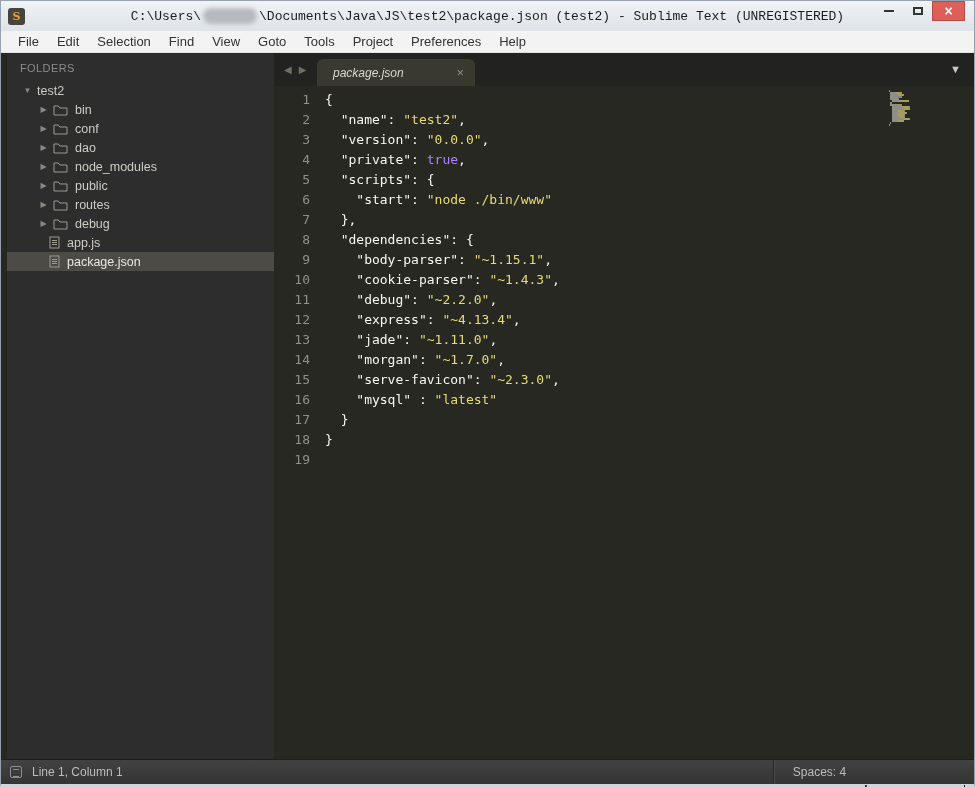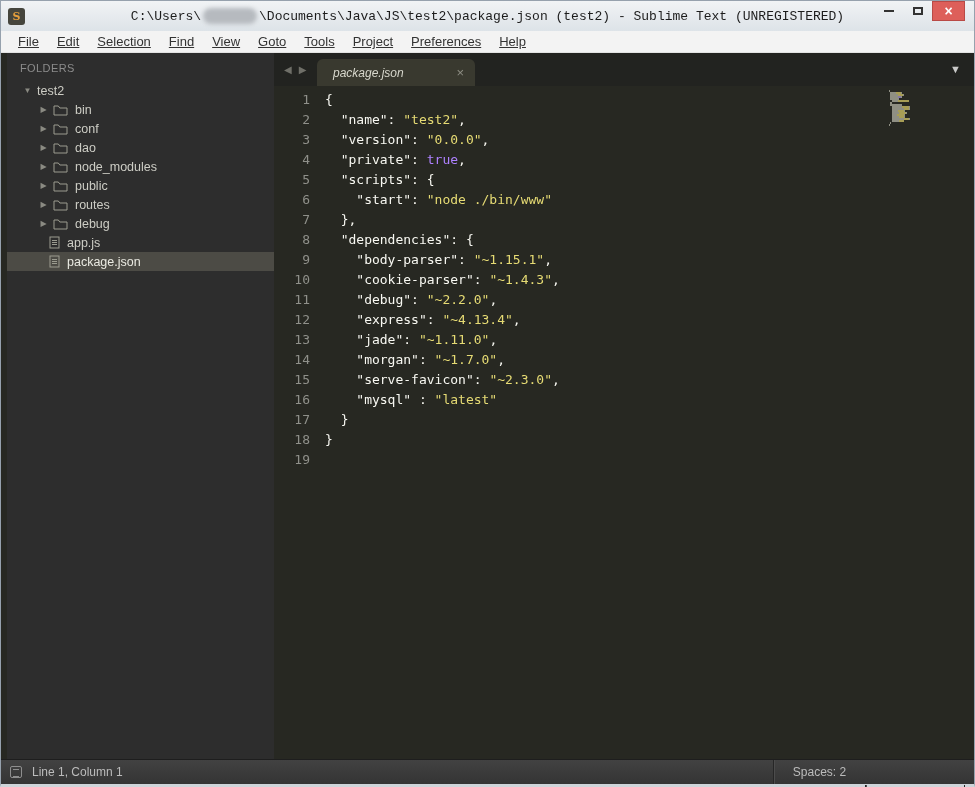--- a/index.html
+++ b/index.html
@@ -22,21 +22,21 @@
                background: #b6babf; filter: blur(2px); margin: 0 2px; }
   .win-controls { position: absolute; right: 9px; top: 0; display: flex; height: 20px; }
   .win-btn { width: 29px; height: 20px; display: flex; align-items: center; justify-content: center; cursor: default; }
   .glyph-min { width: 10px; height: 2px; background: #333; }
   .glyph-max { width: 10px; height: 8px; border: 2px solid #333; }
   .win-btn.close { width: 33px; background: #dd5f5a; border: 1px solid #b94a46; }
   .win-btn.close span { color: #fff; font-size: 14px; line-height: 1; font-weight: bold; }
 
   
   .menubar { height: 22px; flex-shrink: 0; background: #f3f3f3; display: flex; align-items: center;
-             padding-left: 8px; font-size: 13px; color: #333; border-bottom: 1px solid #e2e2e2; text-decoration: underline; }
+             padding-left: 8px; font-size: 13px; color: #333; border-bottom: 1px solid #e2e2e2; }
   .menu-item { padding: 0 9px; height: 100%; display: flex; align-items: center; }
 
   
   .main { flex: 1; display: flex; min-height: 0; }
 
   
   .sidebar { width: 267px; flex-shrink: 0; background: #2d2d2d; overflow: hidden; margin-left: 6px; }
   .sidebar-header { color: #8c8c8c; font-size: 11px; padding: 9px 0 7px 13px; letter-spacing: .4px; }
   .tree-row { height: 19px; display: flex; align-items: center; color: #cdcdc5;
               font-size: 12.5px; white-space: nowrap; cursor: default; }
@@ -413,18 +413,18 @@
             <div class="mm-line"></div>
           </div>
       </div>
     </div>
   </div>
 
   <div class="statusbar">
     <span class="status-icon"></span>
     <span>Line 1, Column 1</span>
     <div class="status-right">
-      <div class="status-cell cell-spaces">Spaces: 2</div>
+      <div class="status-cell cell-spaces">Spaces: 4</div>
       <div class="status-cell cell-syntax">JSON</div>
     </div>
   </div>
 
 </div>
 
 </body></html>

